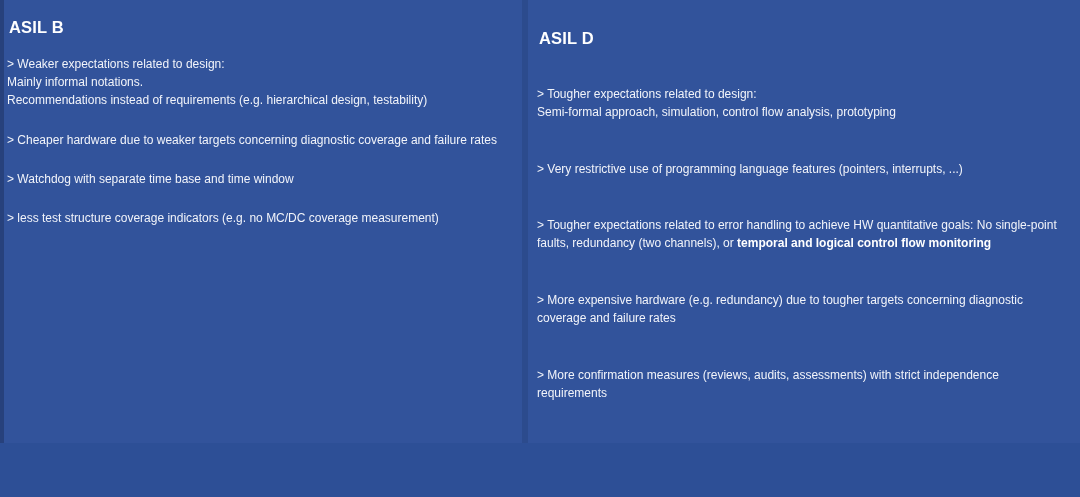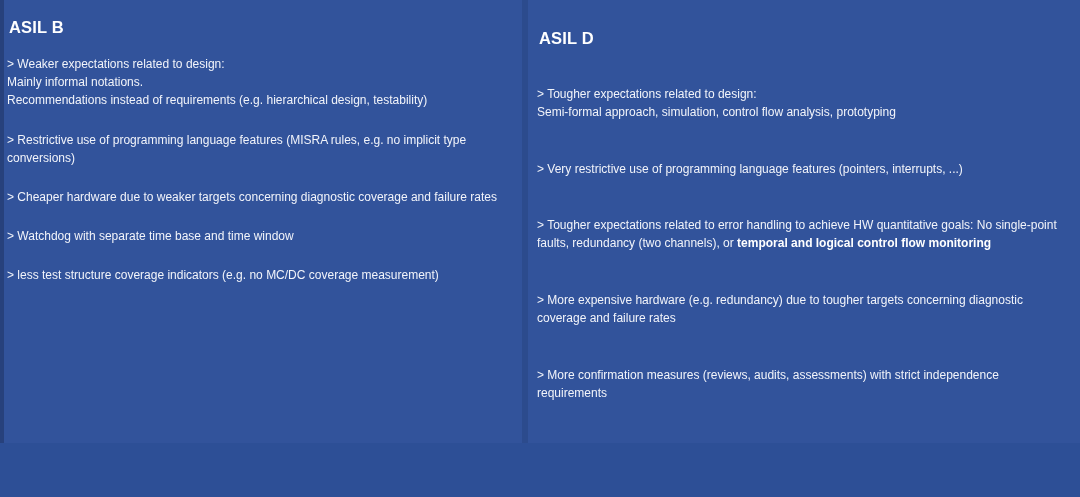--- a/index.html
+++ b/index.html
@@ -136,21 +136,20 @@
 <body>
 
 <div class="slide">
 
   <div class="column col-left">
     <div class="col-title">ASIL B</div>
     <div class="bullets">
       <div class="bullet">&gt; Weaker expectations related to design:
 Mainly informal notations.
 Recommendations instead of requirements (e.g. hierarchical design, testability)</div>
-      <div class="bullet">&gt; Restrictive use of programming language features (MISRA rules, e.g. no implicit type conversions)</div>
       <div class="bullet">&gt;  Cheaper hardware due to weaker targets concerning diagnostic coverage and failure rates</div>
       <div class="bullet">&gt; Watchdog with separate time base and time window</div>
       <div class="bullet">&gt; less test structure coverage indicators (e.g. no MC/DC coverage measurement)</div>
     </div>
   </div>
 
   <div class="col-divider"></div>
 
   <div class="column col-right">
     <div class="col-title">ASIL D</div>

